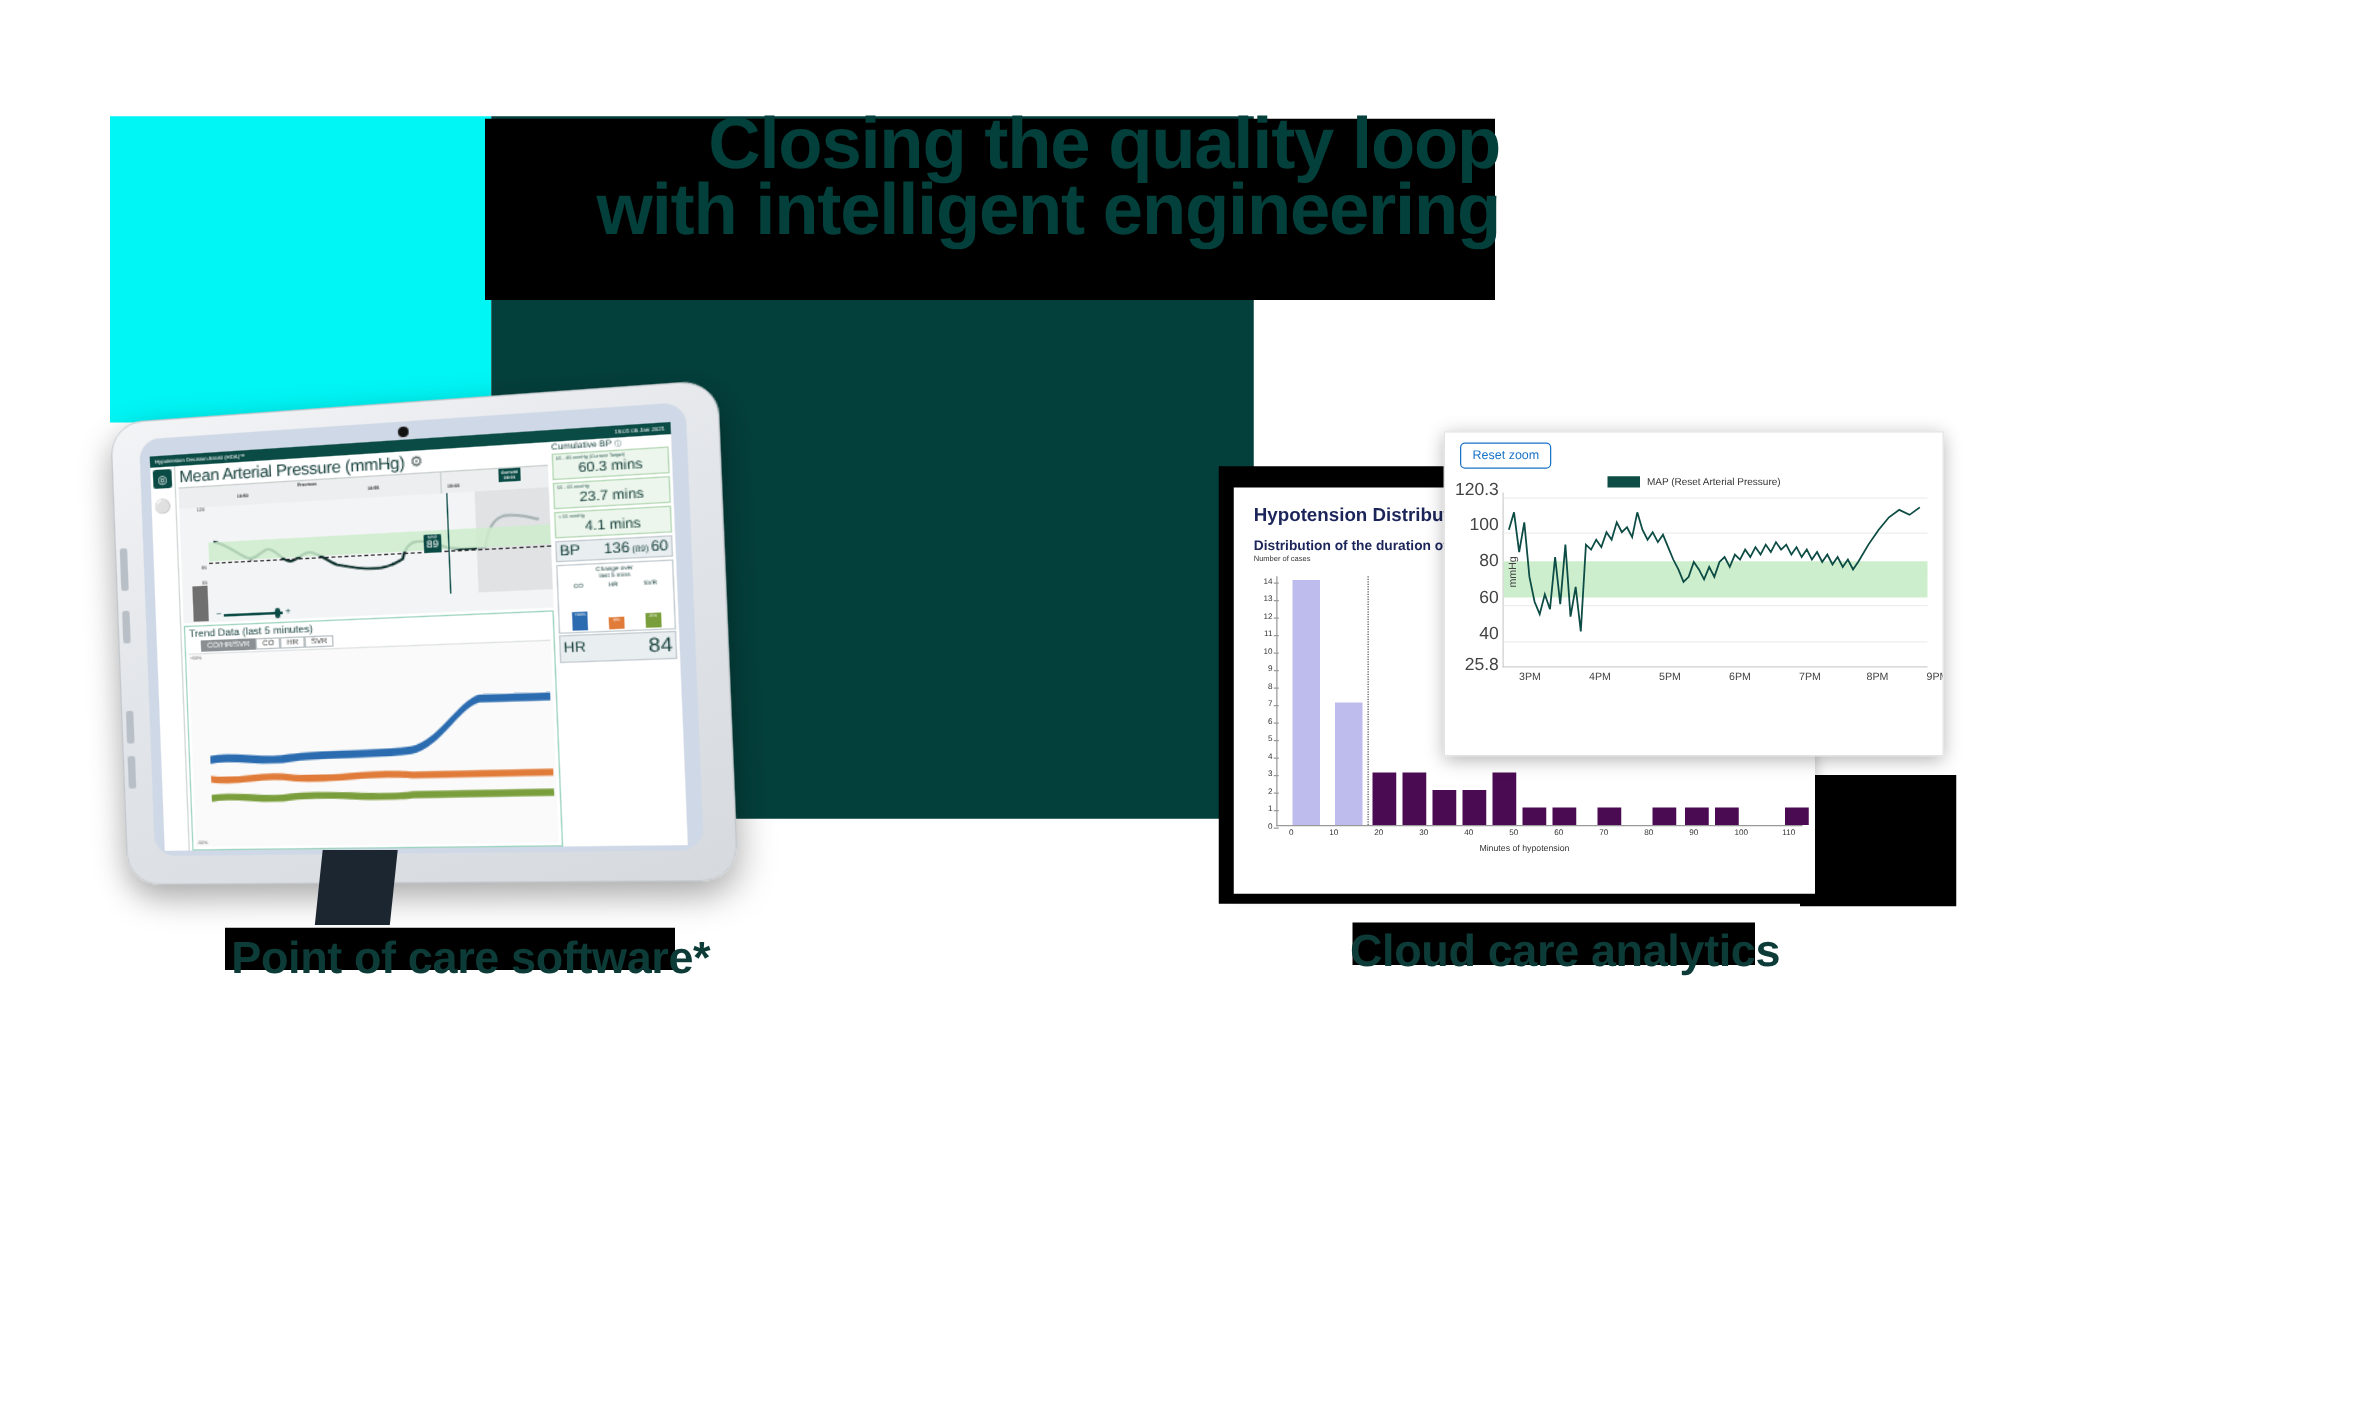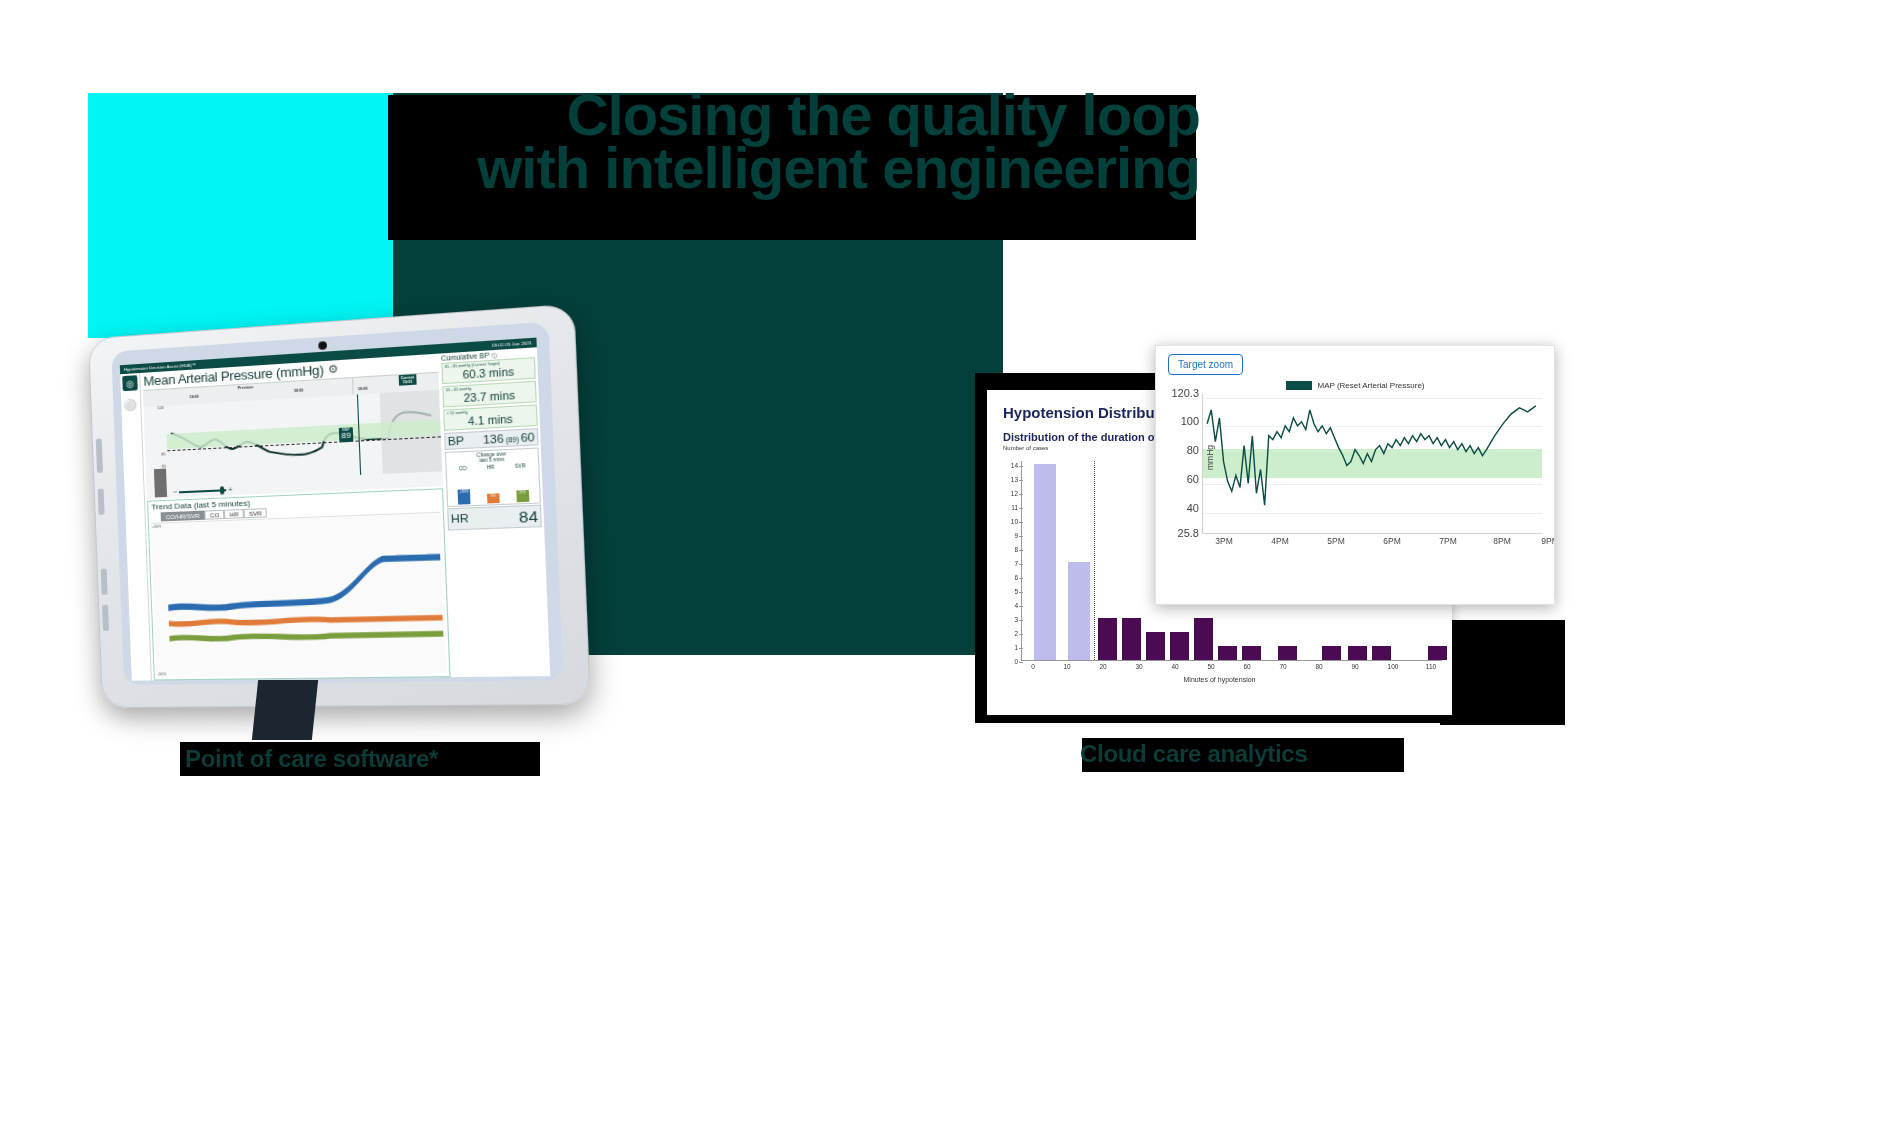--- a/index.html
+++ b/index.html
@@ -293,38 +293,38 @@
     display:flex; align-items:center; justify-content:center; gap:6px;
     font-size:8px; color:#333; margin-top:6px;
   }
   .legend-bar { width:26px; height:9px; background:#0e4d45; }
   .mapplot {
     position:relative; margin:4px 12px 0 46px; height:140px;
     border-left:1px solid #d0d0d0; border-bottom:1px solid #d0d0d0;
   }
   .mapplot .gl { position:absolute; left:0; right:0; border-top:1px solid #eee; }
   .mapplot .yt {
-    position:absolute; left:-42px; font-size:11px; color:#444; width:38px; text-align:right;
+    position:absolute; left:-42px; font-size:14px; color:#444; width:38px; text-align:right;
   }
   .map-green {
     position:absolute; left:0; right:0; background:#c8ecc8; opacity:0.9;
   }
   .ylabel-mmhg {
     position:absolute; left:2px; top:76px; font-size:8.5px; color:#444;
     transform:rotate(-90deg); transform-origin:left top;
   }
   .mapplot svg { position:absolute; left:0; top:0; width:100%; height:100%; }
   .map-xlabels {
     position:relative; margin:2px 12px 0 46px; height:14px; font-size:8.5px; color:#444;
   }
   .map-xlabels span { position:absolute; transform:translateX(-50%); }
 
   
   .cap {
-    position:absolute; color:#0d3b37; font-size:24px; font-weight:700;
+    position:absolute; color:#0d3b37; font-size:36px; font-weight:700;
     letter-spacing:-0.3px; z-index:8;
   }
   .cap-left { left:185px; top:745px; }
   .cap-right { left:1080px; top:740px; }
   .cap-black-l { position:absolute; left:180px; top:742px; width:360px; height:34px; background:#000; z-index:7; }
   .cap-black-r { position:absolute; left:1082px; top:738px; width:322px; height:34px; background:#000; z-index:7; }
   .black-strip-bottom {
     position:absolute; left:1440px; top:620px; width:125px; height:105px; background:#000; z-index:3;
   }
 </style>
@@ -568,21 +568,21 @@
         <span style="left:262px;">70</span>
         <span style="left:298px;">80</span>
         <span style="left:334px;">90</span>
         <span style="left:372px;">100</span>
         <span style="left:410px;">110</span>
       </div>
       <div class="hist-xtitle">Minutes of hypotension</div>
     </div>
 
     <div class="map-card">
-      <div class="reset-btn">Target zoom</div>
+      <div class="reset-btn">Reset zoom</div>
       <div class="mapc-legend">
         <span class="legend-bar"></span>
         <span>MAP (Reset Arterial Pressure)</span>
       </div>
 
       <div class="mapplot">
         <span class="yt" style="bottom:-6px;">25.8</span>
         <span class="yt" style="bottom:19px;">40</span>
         <span class="yt" style="bottom:48px;">60</span>
         <span class="yt" style="bottom:77px;">80</span>

